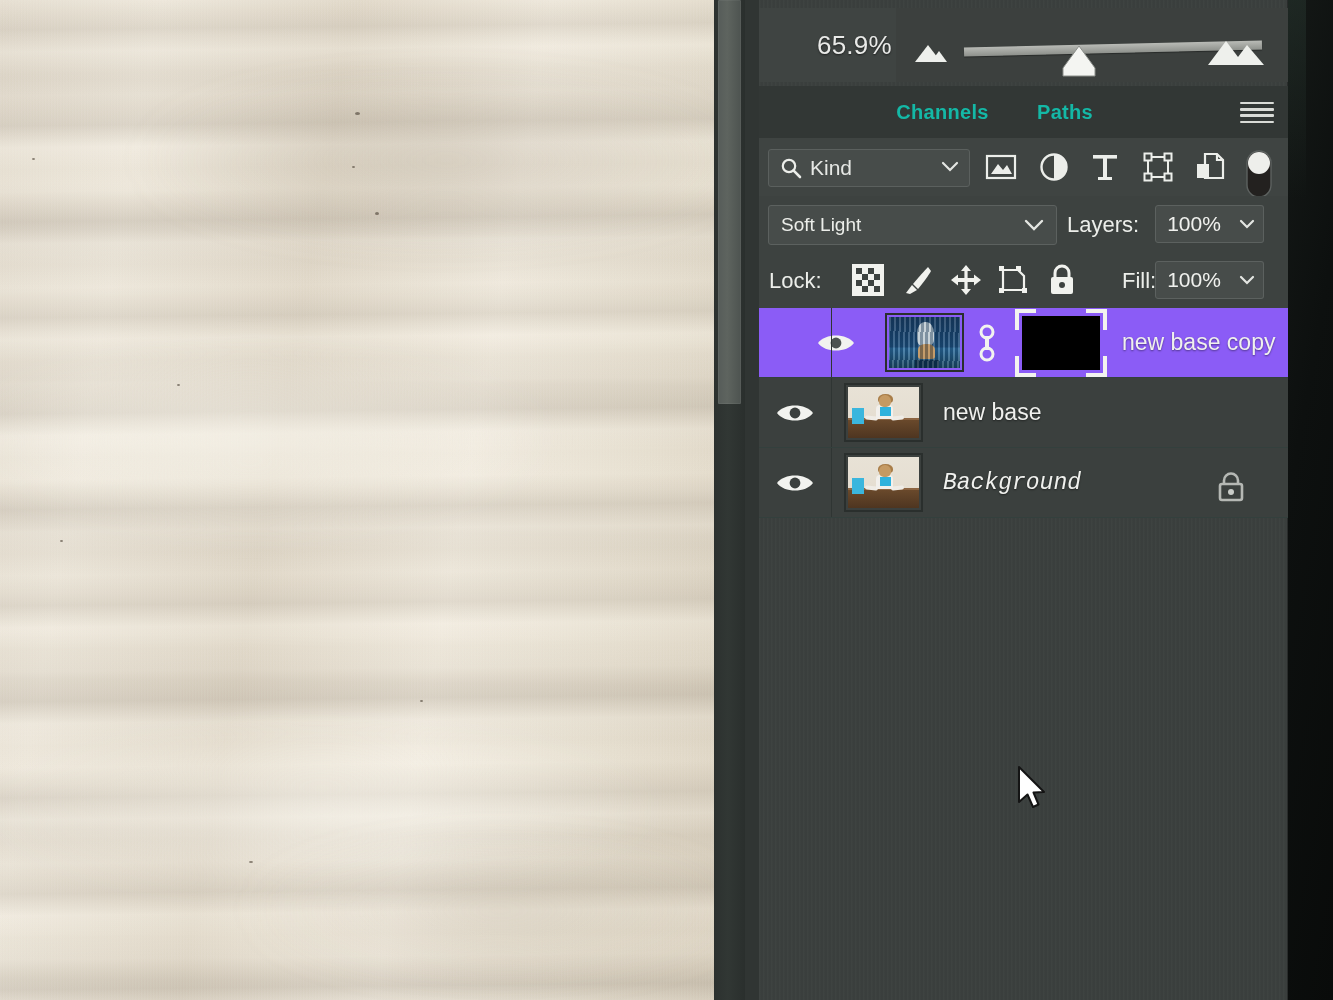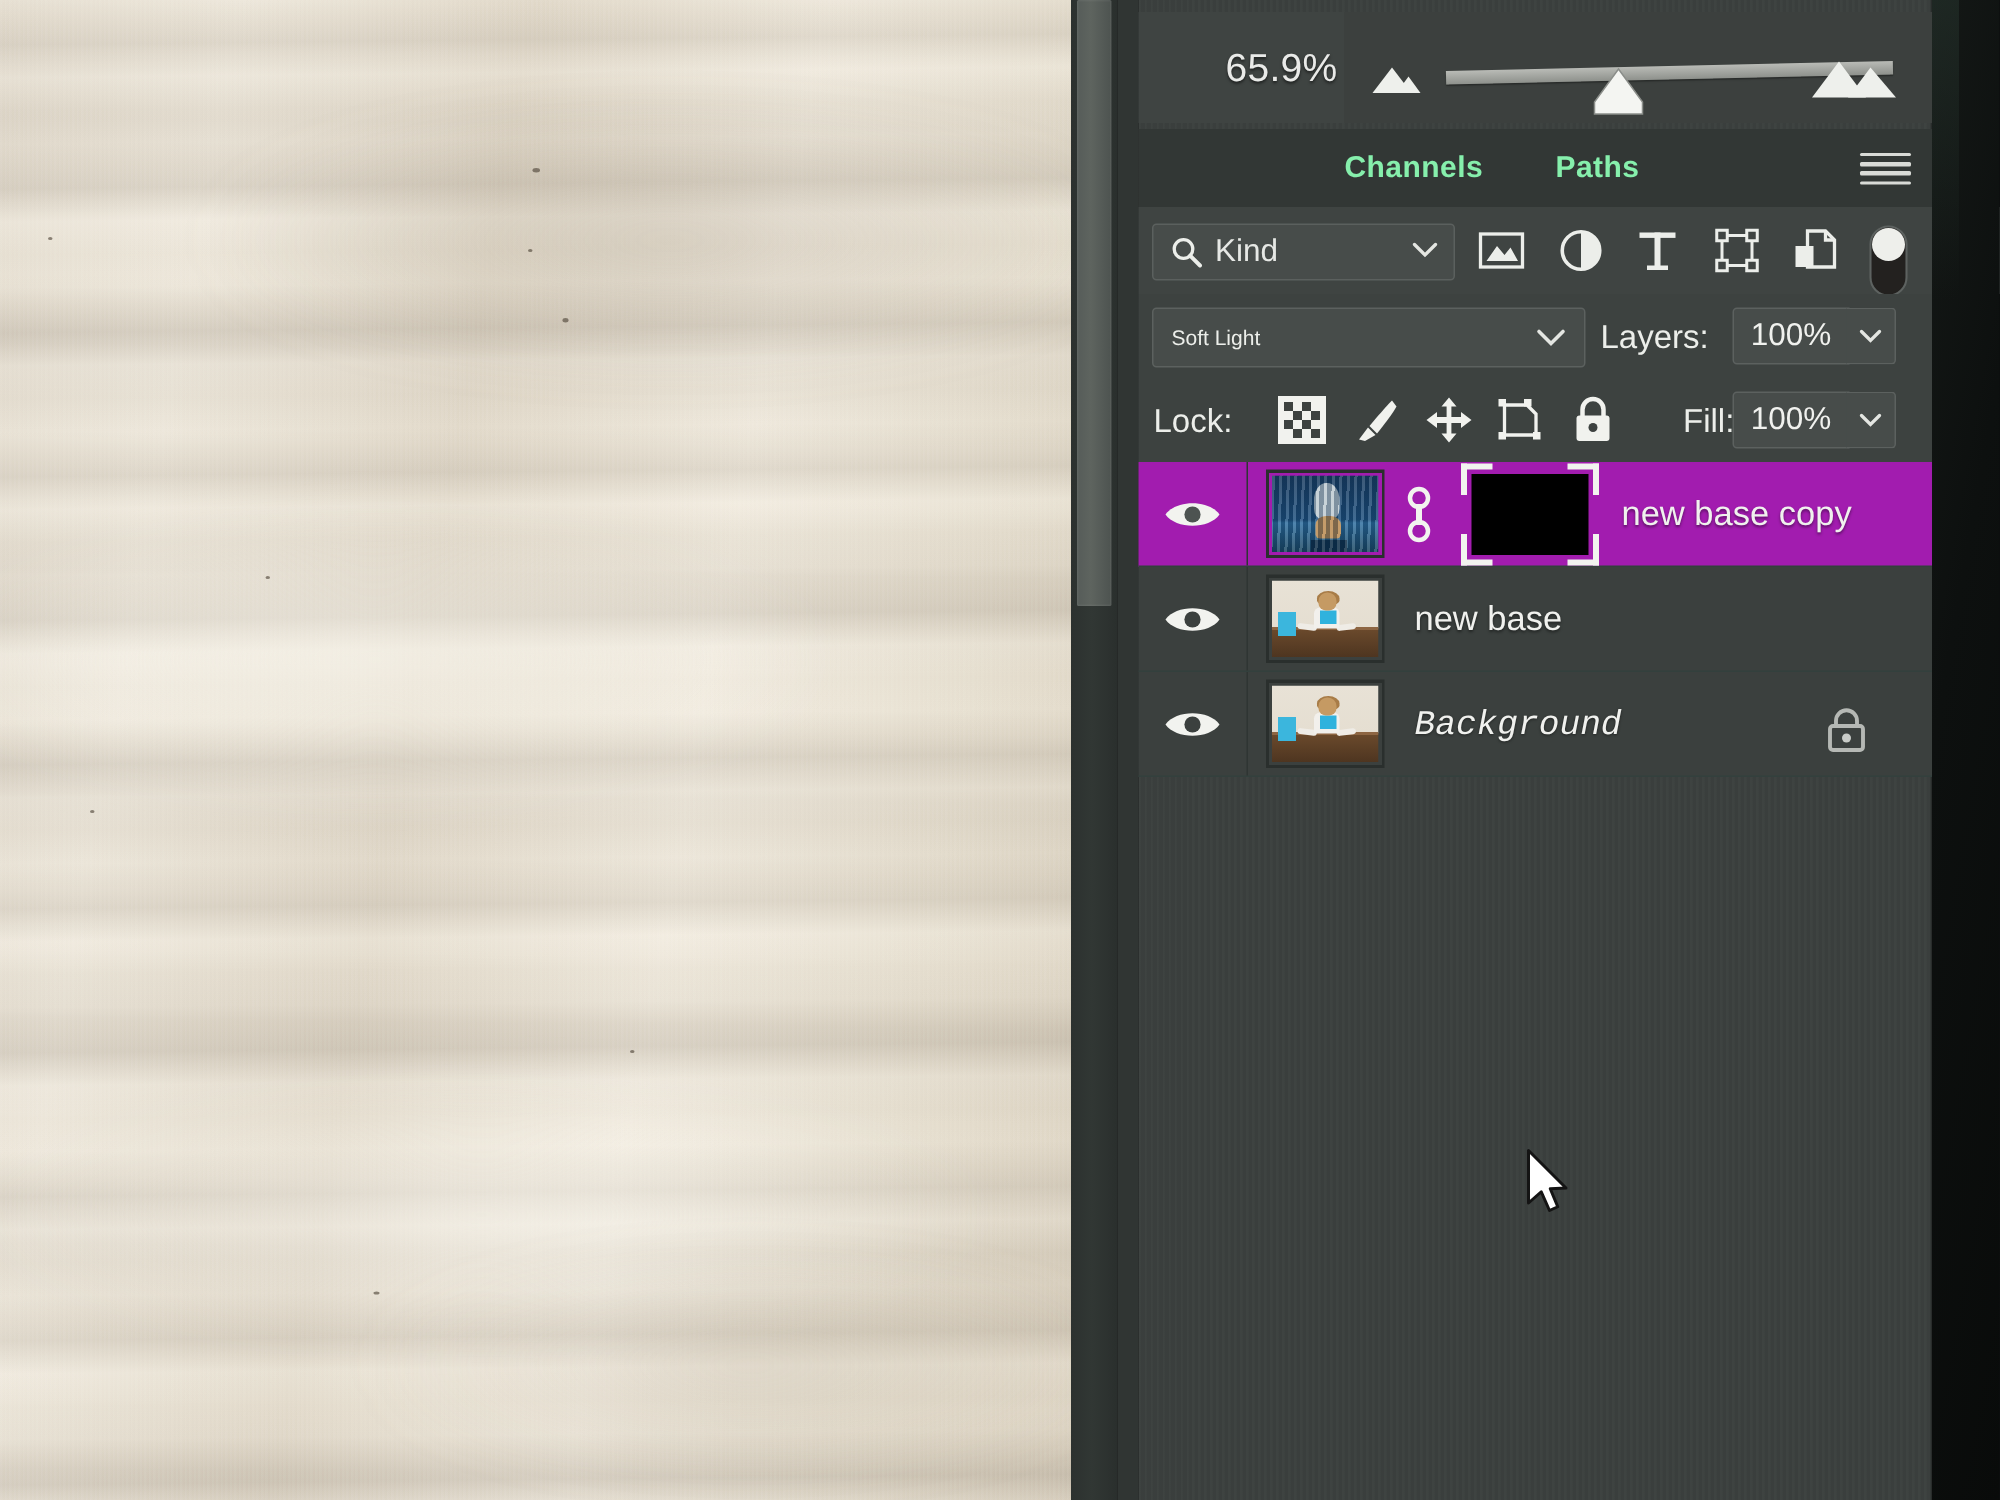--- a/index.html
+++ b/index.html
@@ -130,21 +130,21 @@
   }
   #sliderthumb{position:absolute;left:163px;top:36px;}
 
   
   #tabbar{
     position:absolute;left:0;top:86px;width:529px;height:52px;
     background:#323735;
   }
   .tab{
     position:absolute;top:0;height:52px;display:flex;align-items:center;
-    justify-content:center;color:#86efac;font-size:20px;font-weight:bold;
+    justify-content:center;color:#14b8a6;font-size:20px;font-weight:bold;
     letter-spacing:.3px;cursor:default;
   }
   .tab.active{background:#424745;color:#f2f3f1;}
   #tab-layers{left:6px;width:110px;}
   #tab-channels{left:116px;width:135px;}
   #tab-paths{left:256px;width:100px;}
   #hamburger{
     position:absolute;right:14px;top:16px;width:34px;height:21px;cursor:pointer;
     display:flex;flex-direction:column;justify-content:space-between;
   }
@@ -172,21 +172,21 @@
 
   
   #blendrow{
     position:absolute;left:0;top:196px;width:529px;height:56px;background:#3d4240;
   }
   #blendbox{
     position:absolute;left:9px;top:9px;width:287px;height:38px;
     background:#474c4a;border:1px solid #5c615f;border-radius:3px;
     display:flex;align-items:center;
   }
-  #blendlabel{color:#eceeea;font-size:14px;margin-left:12px;}
+  #blendlabel{color:#eceeea;font-size:19px;margin-left:12px;}
   #opacity-label{
     position:absolute;left:308px;top:16px;color:#eceeea;font-size:22px;
   }
   #opacity-field{
     position:absolute;left:396px;top:9px;width:76px;height:36px;
     background:#474c4a;border:1px solid #5c615f;border-radius:3px 0 0 3px;
     display:flex;align-items:center;justify-content:center;
   }
   #opacity-value{color:#f0f1ee;font-size:21px;}
   #opacity-chev{
@@ -220,21 +220,21 @@
   }
 
   
   #layerlist{position:absolute;left:0;top:308px;width:529px;}
   .layer-row{
     position:relative;width:529px;height:69px;
     border-bottom:1px solid #33403d;
     display:flex;align-items:center;
     background:#3b403e;cursor:pointer;
   }
-  .layer-row.selected{background:#a21caf;}
+  .layer-row.selected{background:#8b5cf6;padding-left:41px;}
   .eye-cell{
     width:72px;height:69px;display:flex;align-items:center;justify-content:center;
     border-right:1px solid #32393700;
   }
   .eye-div{position:absolute;left:72px;top:0;width:1px;height:69px;background:#2f3533;}
   .thumb{
     margin-left:14px;width:71px;height:51px;
     border:2px solid #23282700;box-shadow:0 0 0 2px #2a2f2d;
     position:relative;overflow:hidden;flex:0 0 auto;
   }

